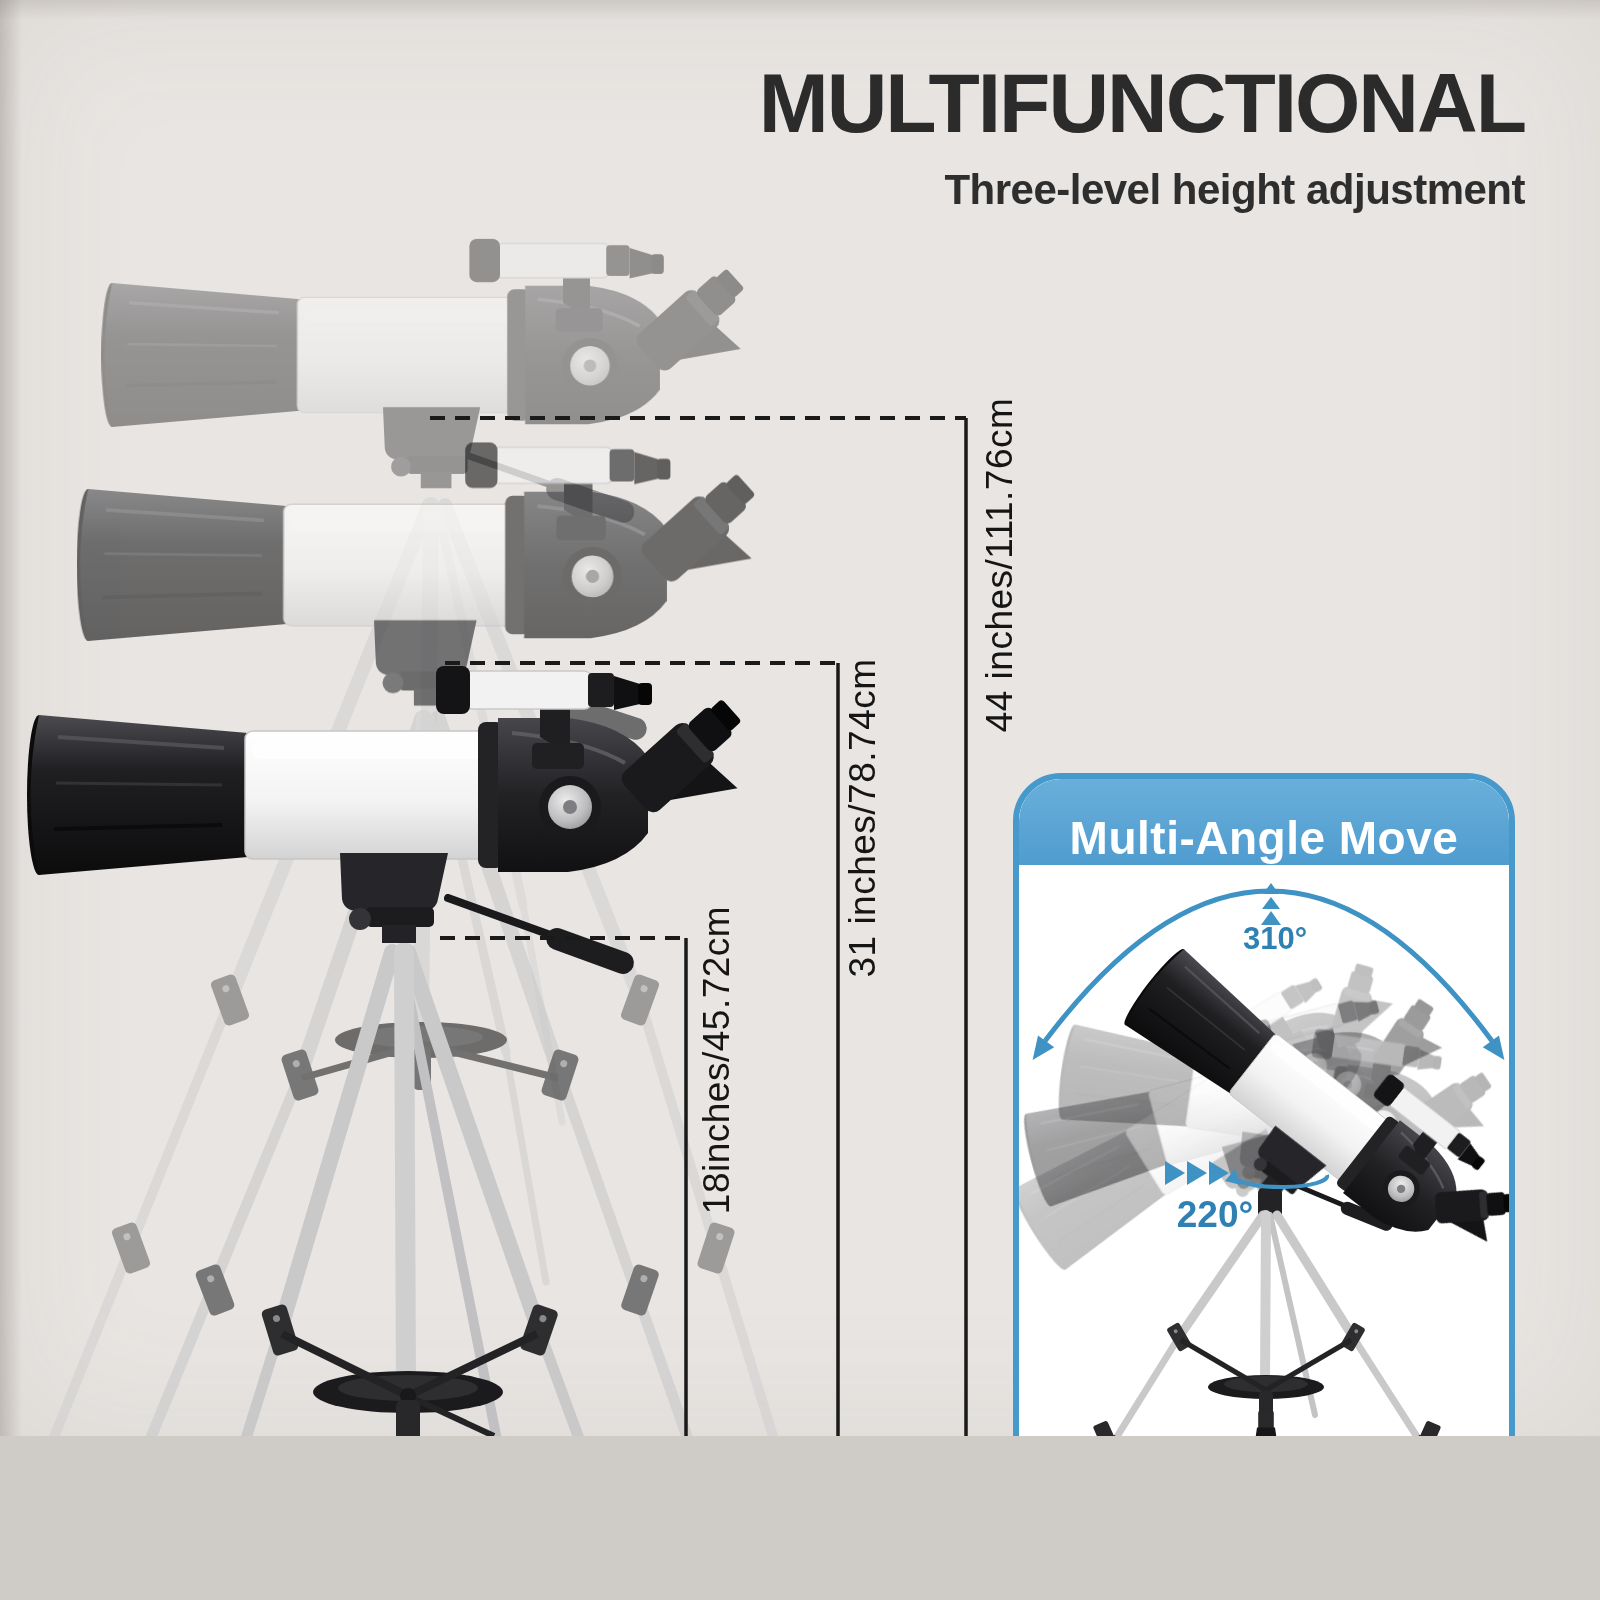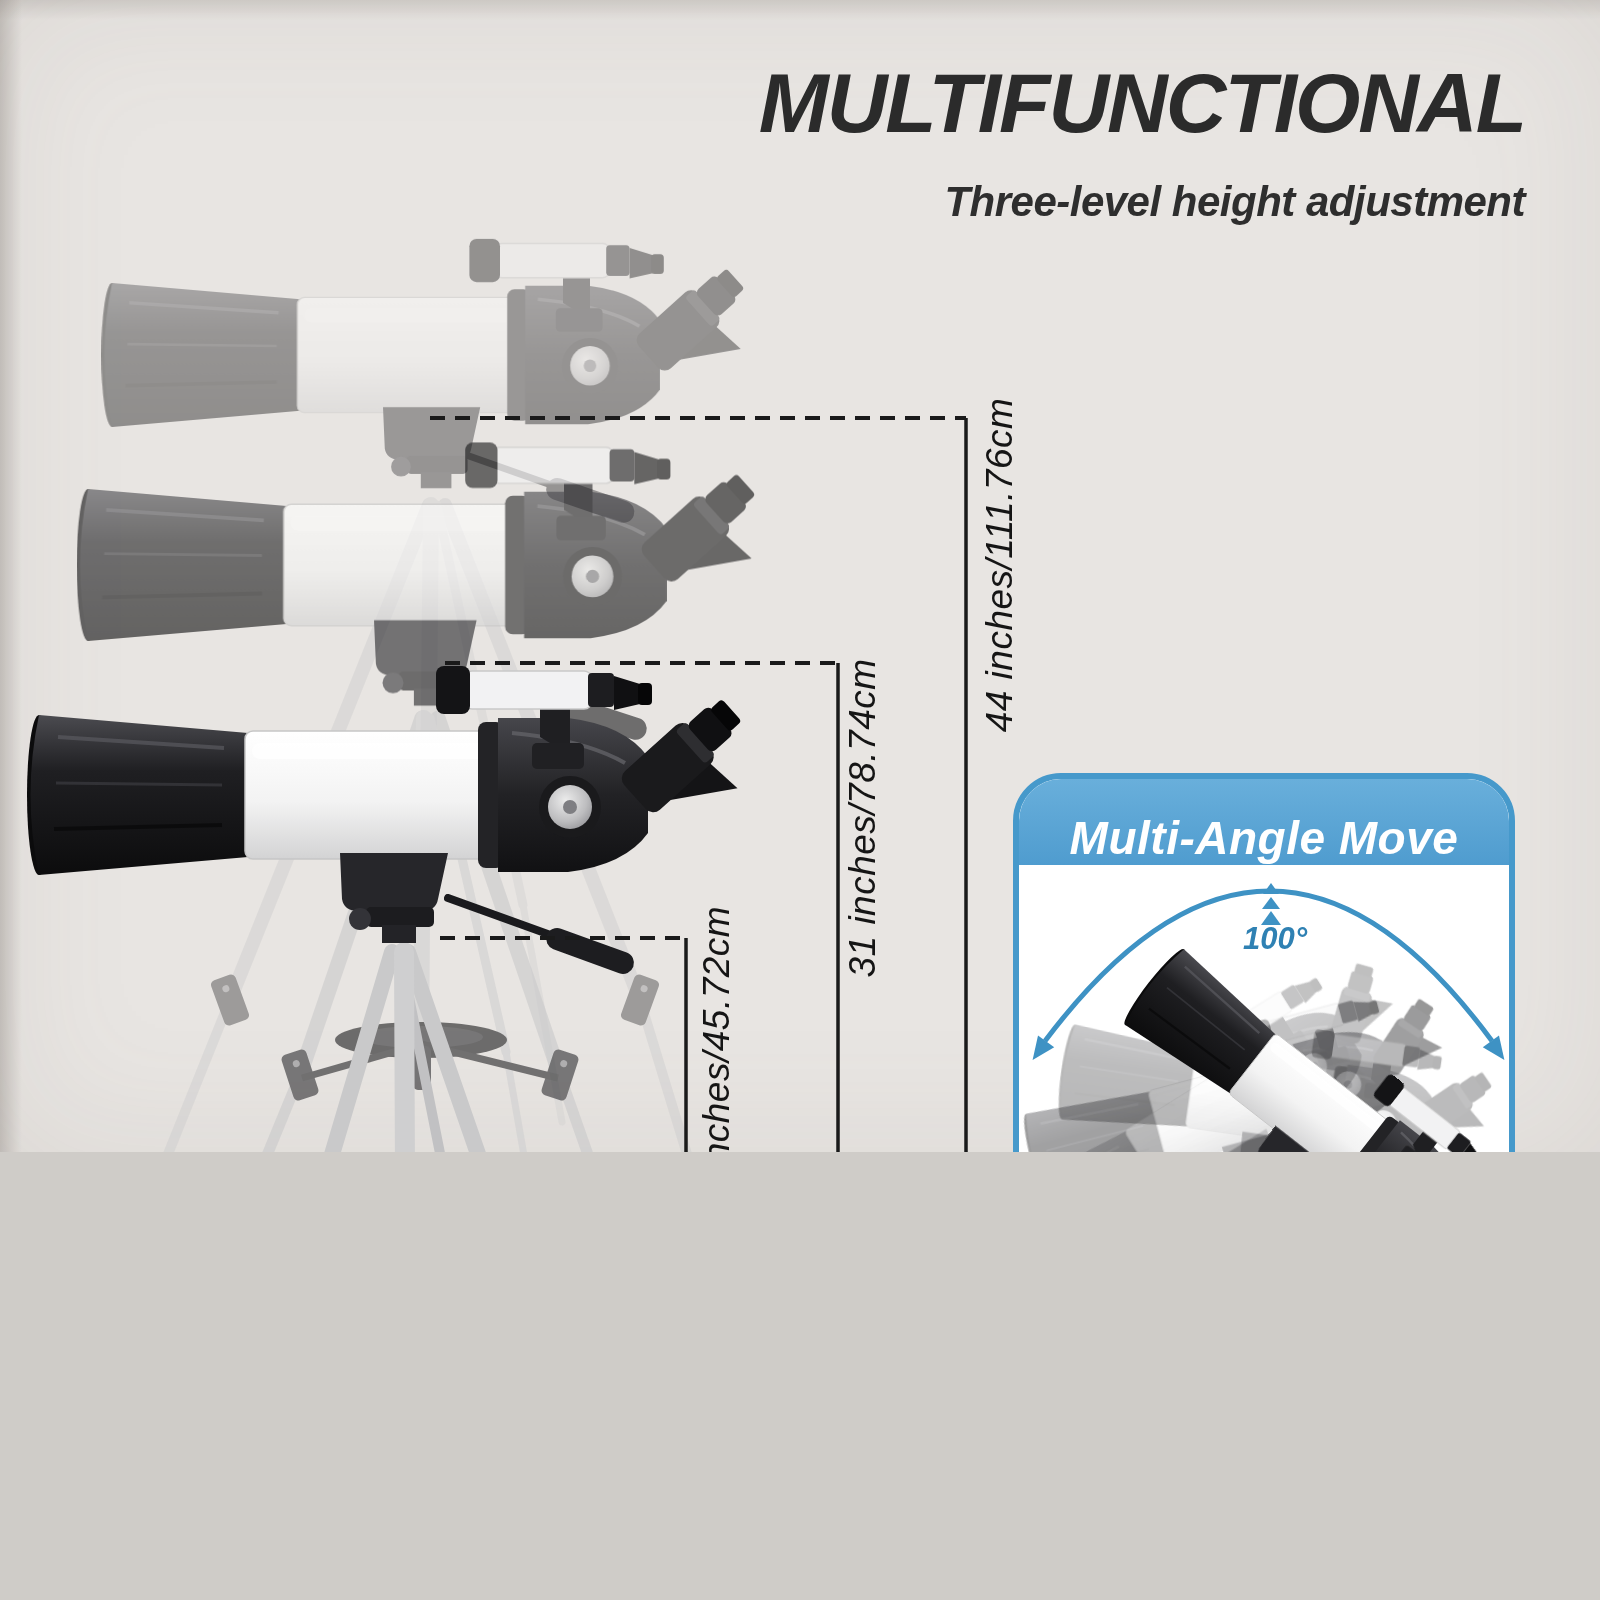--- a/index.html
+++ b/index.html
@@ -1,29 +1,28 @@
 <!DOCTYPE html>
 <html><head>
 <meta charset="utf-8">
 <style>
   html,body{margin:0;padding:0;background:#cfccc8;}
   .stage{
-    position:relative;width:1600px;height:1152px;overflow:hidden;
+    position:relative;width:1600px;height:1436px;overflow:hidden;
     background:
       linear-gradient(90deg, rgba(110,102,95,.28) 0px, rgba(110,102,95,0) 22px),
       linear-gradient(180deg, rgba(110,102,95,.18) 0px, rgba(110,102,95,0) 20px),
       #e8e5e2;
     font-family:"Liberation Sans", sans-serif;
     box-shadow:inset 0 0 140px rgba(120,110,100,.10);
-    font-style:italic;
   }
   .stage svg.scene{position:absolute;left:0;top:0;}
   .title-block{position:absolute;right:75px;top:56px;text-align:right;color:#2b2b2b;}
   .title-line{font-size:84px;font-weight:700;line-height:94px;letter-spacing:-2px;white-space:nowrap;}
-  .subtitle{font-size:42px;font-weight:700;letter-spacing:-.5px;margin-top:28px;white-space:nowrap;color:#2e2e2e;}
+  .subtitle{font-size:42px;font-weight:700;letter-spacing:-.5px;margin-top:16px;white-space:nowrap;color:#2e2e2e;}
   .vlabel{
     position:absolute;white-space:nowrap;font-size:37px;color:#151515;
     transform:translate(-50%,-50%) rotate(-90deg);letter-spacing:.5px;
   }
   .inset{
     position:absolute;left:1013px;top:773px;width:502px;height:742px;
     box-sizing:border-box;border:6px solid #4699cb;border-radius:48px;
     background:#ffffff;overflow:hidden;
   }
   .inset-svg{position:absolute;left:0;top:0;}
@@ -256,17 +255,17 @@
       <g fill="#3e92c4">
         <polygon points="146,382 146,406 166,394"></polygon>
         <polygon points="168,382 168,406 188,394"></polygon>
         <polygon points="190,382 190,406 210,394"></polygon>
       </g>
     </svg>
 
     <div class="inset-header">
       <span>Multi-Angle Move</span>
     </div>
-    <div class="deg-label deg-180">100°</div>
+    <div class="deg-label deg-180">310°</div>
     <div class="deg-label deg-360">220°</div>
   </div>
 
 </div>
 
 </body></html>

